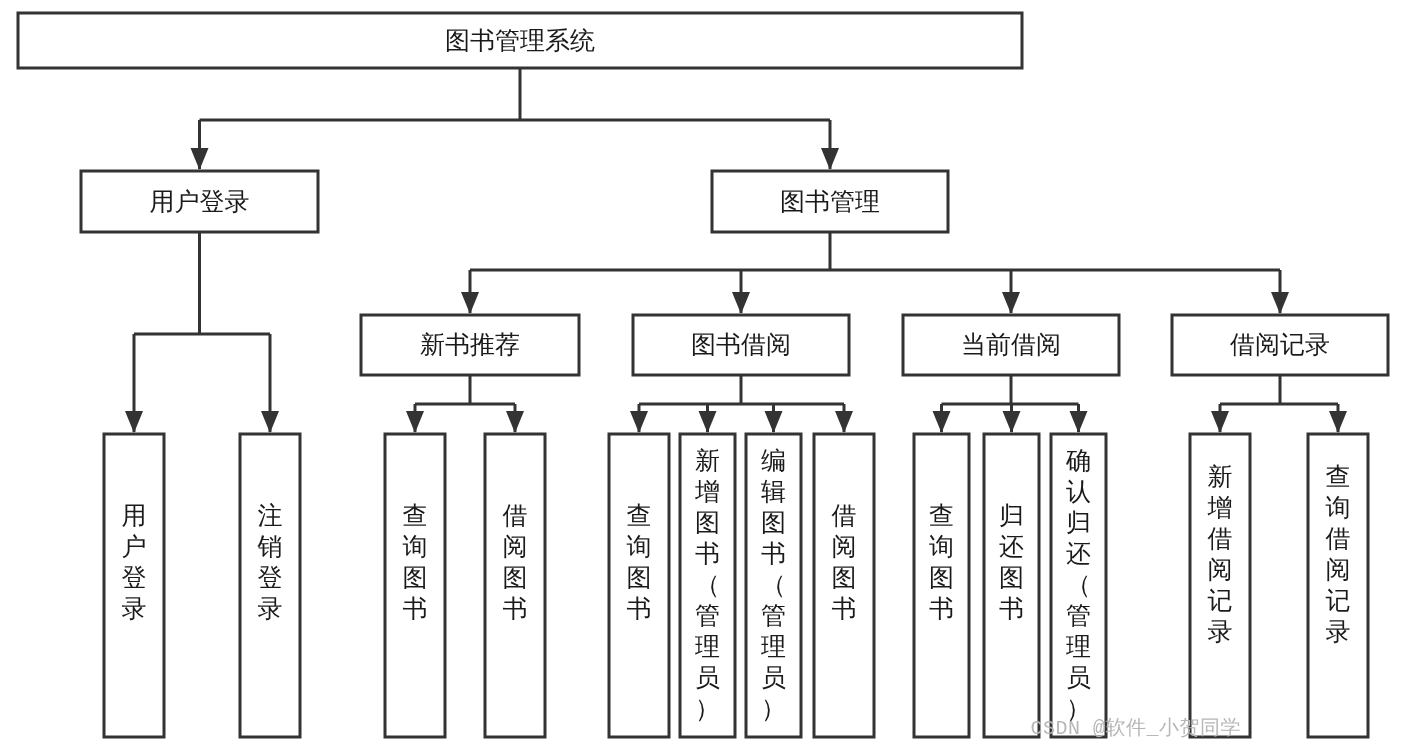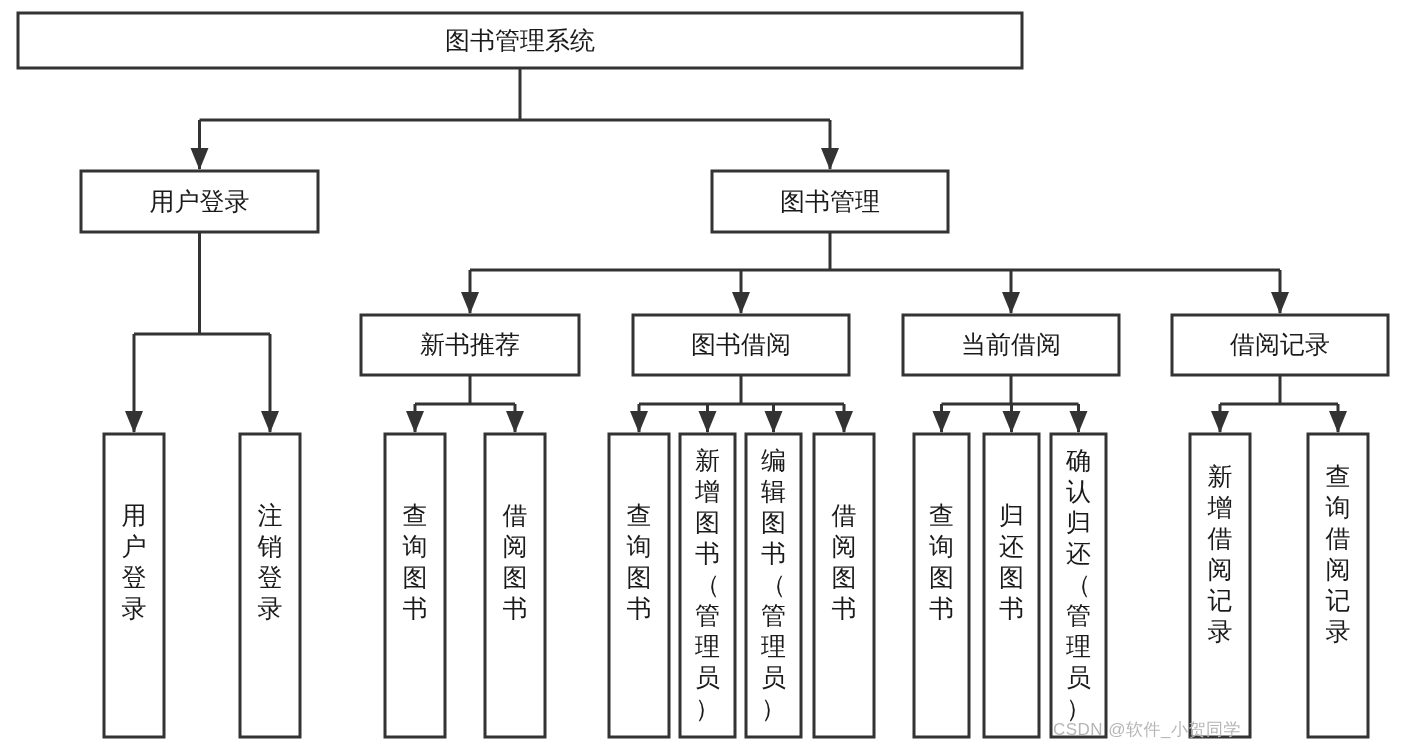--- a/index.html
+++ b/index.html
@@ -53,22 +53,22 @@
     font-family: "DejaVu Sans", "Liberation Sans", sans-serif;
     font-size: 25px;
     fill: #1a1a1a;
     text-anchor: middle;
     dominant-baseline: middle;
   }
   .watermark-text {
     position: absolute;
     right: 12px;
     bottom: 6px;
-    font-family: Liberation Sans, sans-serif;
-    font-size: 17px;
+    font-family: Liberation Mono, monospace;
+    font-size: 20px;
     color: #b6b6b6;
     letter-spacing: 0.5px;
     white-space: nowrap;
     user-select: none;
   }
 </style>
 </head>
 <body>
 
 <div id="diagram-root">

